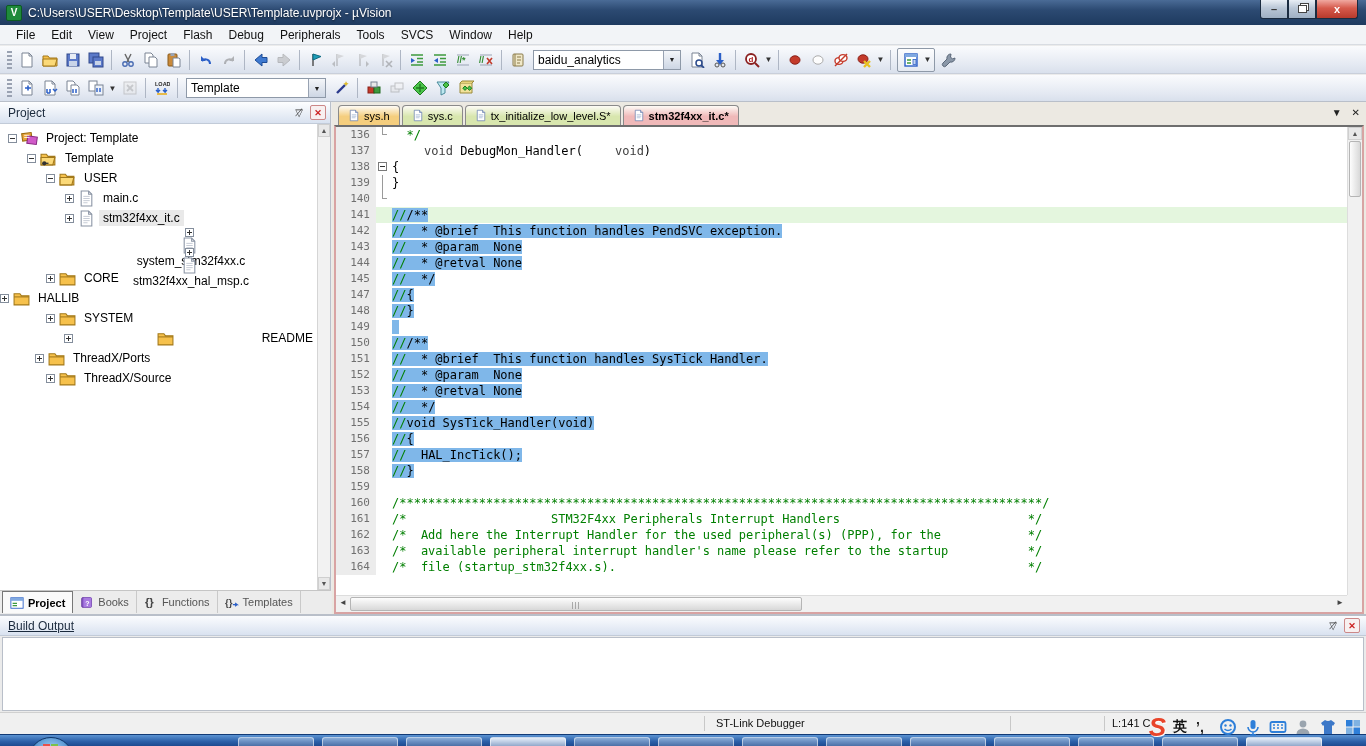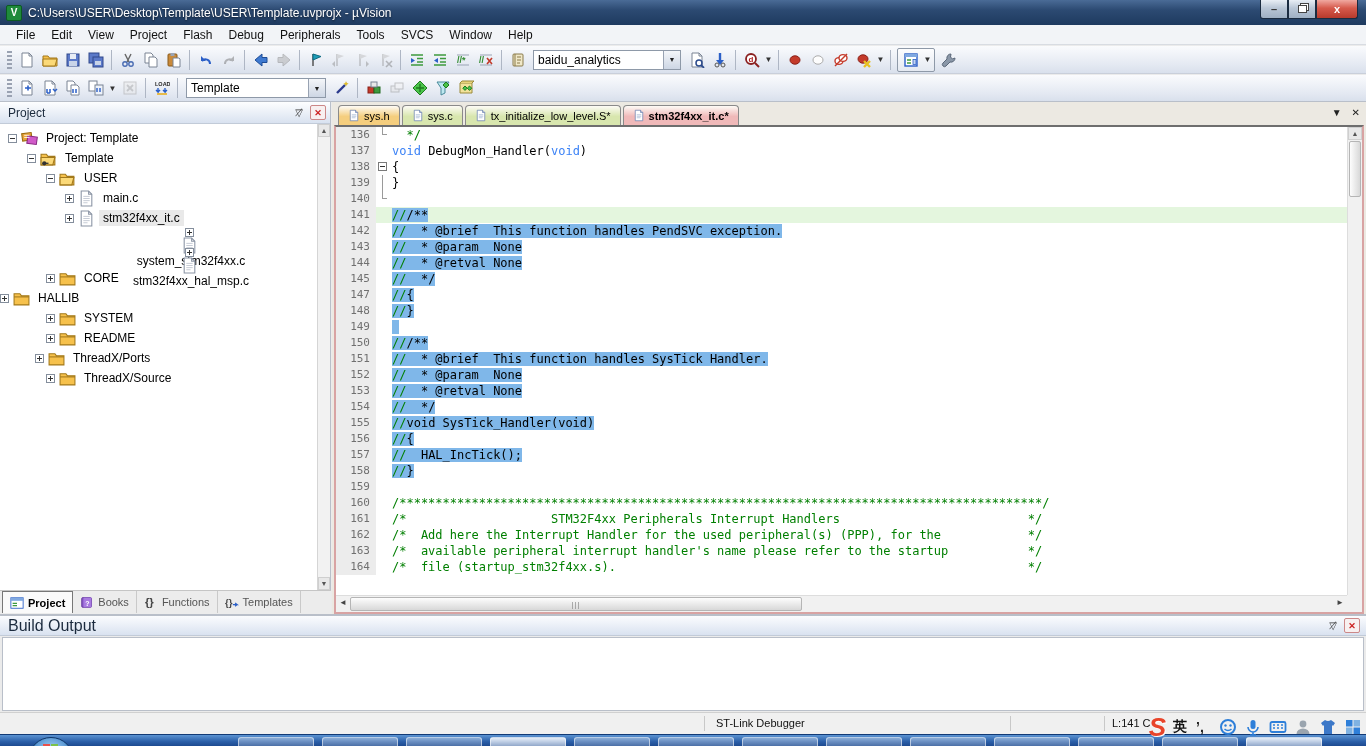--- a/index.html
+++ b/index.html
@@ -78,40 +78,40 @@
   .etab.active .etab-label { }
   .tabbar-btns { position:absolute; right:6px; top:5px; display:flex; gap:10px; font-size:10px; color:#222; }
   .docframe { position:absolute; left:2px; top:23px; right:2px; bottom:0;
     border:2px solid #D8A3A3; border-top:2px solid #6E6E6E; background:#fff; }
   .code-wrap { position:absolute; left:0; top:0; right:15px; bottom:17px; overflow:hidden; background:#fff; }
   .code-row { position:relative; height:16px; white-space:pre; font-family:"DejaVu Sans Mono",monospace; font-size:12px; line-height:16px; display:flex; }
   .gutter { width:40px; flex:none; background:#ECECEC; color:#707070; text-align:right; padding-right:6px; font-size:11px; }
   .foldm { width:14px; flex:none; position:relative; background:#fff; }
   .codetext { flex:1; padding-left:2px; position:relative; }
   .code-row.curline .foldm, .code-row.curline .codetext { background:#E4F6DE; }
-  .seg-kw { color:#3b82f6; }
+  .seg-kw { color:#404040;margin-left:32px; }
   .seg-txt { color:#000; }
   .seg-cmt { color:#007F00; }
   .selspan { background:#7FB7E9; }
   .fold-box { position:absolute; left:2px; top:3px; width:9px; height:9px; border:1px solid #7A7A7A; background:#fff; }
   .fold-box::before { content:""; position:absolute; left:1px; top:3px; width:5px; height:1px; background:#333; }
   .fold-vline { position:absolute; left:6px; top:0; bottom:0; width:1px; background:#9A9A9A; }
   .fold-end { position:absolute; left:6px; top:0; height:8px; width:5px; border-left:1px solid #9A9A9A; border-bottom:1px solid #9A9A9A; }
   .vscroll { position:absolute; right:0; top:0; width:15px; bottom:17px; background:#F1F1F1; border-left:1px solid #DDD; }
   .vscroll .thumb { position:absolute; left:1px; right:1px; top:14px; height:56px; background:linear-gradient(90deg,#FDFDFD,#D8D8D8); border:1px solid #B5B5B5; border-radius:2px; }
   .hscroll { position:absolute; left:0; right:15px; bottom:0; height:17px; background:#F1F1F1; border-top:1px solid #DDD; }
   .hscroll .thumb { position:absolute; left:14px; top:1px; width:452px; height:14px; background:linear-gradient(#FDFDFD,#D8D8D8); border:1px solid #B5B5B5; border-radius:2px;
     display:flex; align-items:center; justify-content:center; color:#888; font-size:8px; letter-spacing:1px;}
   .hscroll .arr { position:absolute; top:2px; font-size:8px; color:#444; }
   .corner { position:absolute; right:0; bottom:0; width:15px; height:17px; background:#F1F1F1; }
 
   
   .bo-header { position:absolute; left:0; top:614px; width:1366px; height:22px; background:linear-gradient(#FBFCFE,#D9E2F0);
     border-top:2px solid #B9BFC9; border-bottom:1px solid #C2CBD8; display:flex; align-items:center; padding:0 6px 0 8px; }
-  .bo-header .ph-title { flex:1; font-size:16px; color:#1B2A3D; }
+  .bo-header .ph-title { flex:1; font-size:12px; color:#1B2A3D;text-decoration:underline; }
   .bo-body { position:absolute; left:2px; top:637px; width:1362px; height:74px; background:#fff; border:1px solid #B9BFC9; }
 
   
   .statusbar { position:absolute; left:0; top:712px; width:1366px; height:22px; background:#F0F0F0; border-top:1px solid #D0D0D0;
     font-size:11px; color:#111; }
   .sb-sep { position:absolute; top:3px; bottom:3px; width:1px; background:#C8C8C8; }
   .sb-text { position:absolute; top:4px; }
 
   
   .imebar { position:absolute; right:4px; top:713px; height:28px; display:flex; align-items:center; gap:7px; z-index:30; }
@@ -549,21 +549,21 @@
           <span class="lbl">HALLIB</span>
         </div>
         <div class="tree-row" style="padding-left: 46px;">
           <div class="expander plus"></div>
           <span class="ticon16"><svg viewBox="0 0 16 16">
               <path d="M1 3.5 h5.5 l1.5 2 H15 v8.5 H1 z" fill="#F6C14C" stroke="#A3791B"></path>
               <path d="M1 6.5 h14" stroke="#A3791B"></path>
             </svg></span>
           <span class="lbl">SYSTEM</span>
         </div>
-        <div class="tree-row" style="padding-left: 46px;">
+        <div class="tree-row" style="padding-left: 64px; justify-content: space-between;">
           <div class="expander plus"></div>
           <span class="ticon16"><svg viewBox="0 0 16 16">
               <path d="M1 3.5 h5.5 l1.5 2 H15 v8.5 H1 z" fill="#F6C14C" stroke="#A3791B"></path>
               <path d="M1 6.5 h14" stroke="#A3791B"></path>
             </svg></span>
           <span class="lbl">README</span>
         </div>
         <div class="tree-row" style="padding-left: 35px;">
           <div class="expander plus"></div>
           <span class="ticon16"><svg viewBox="0 0 16 16">

